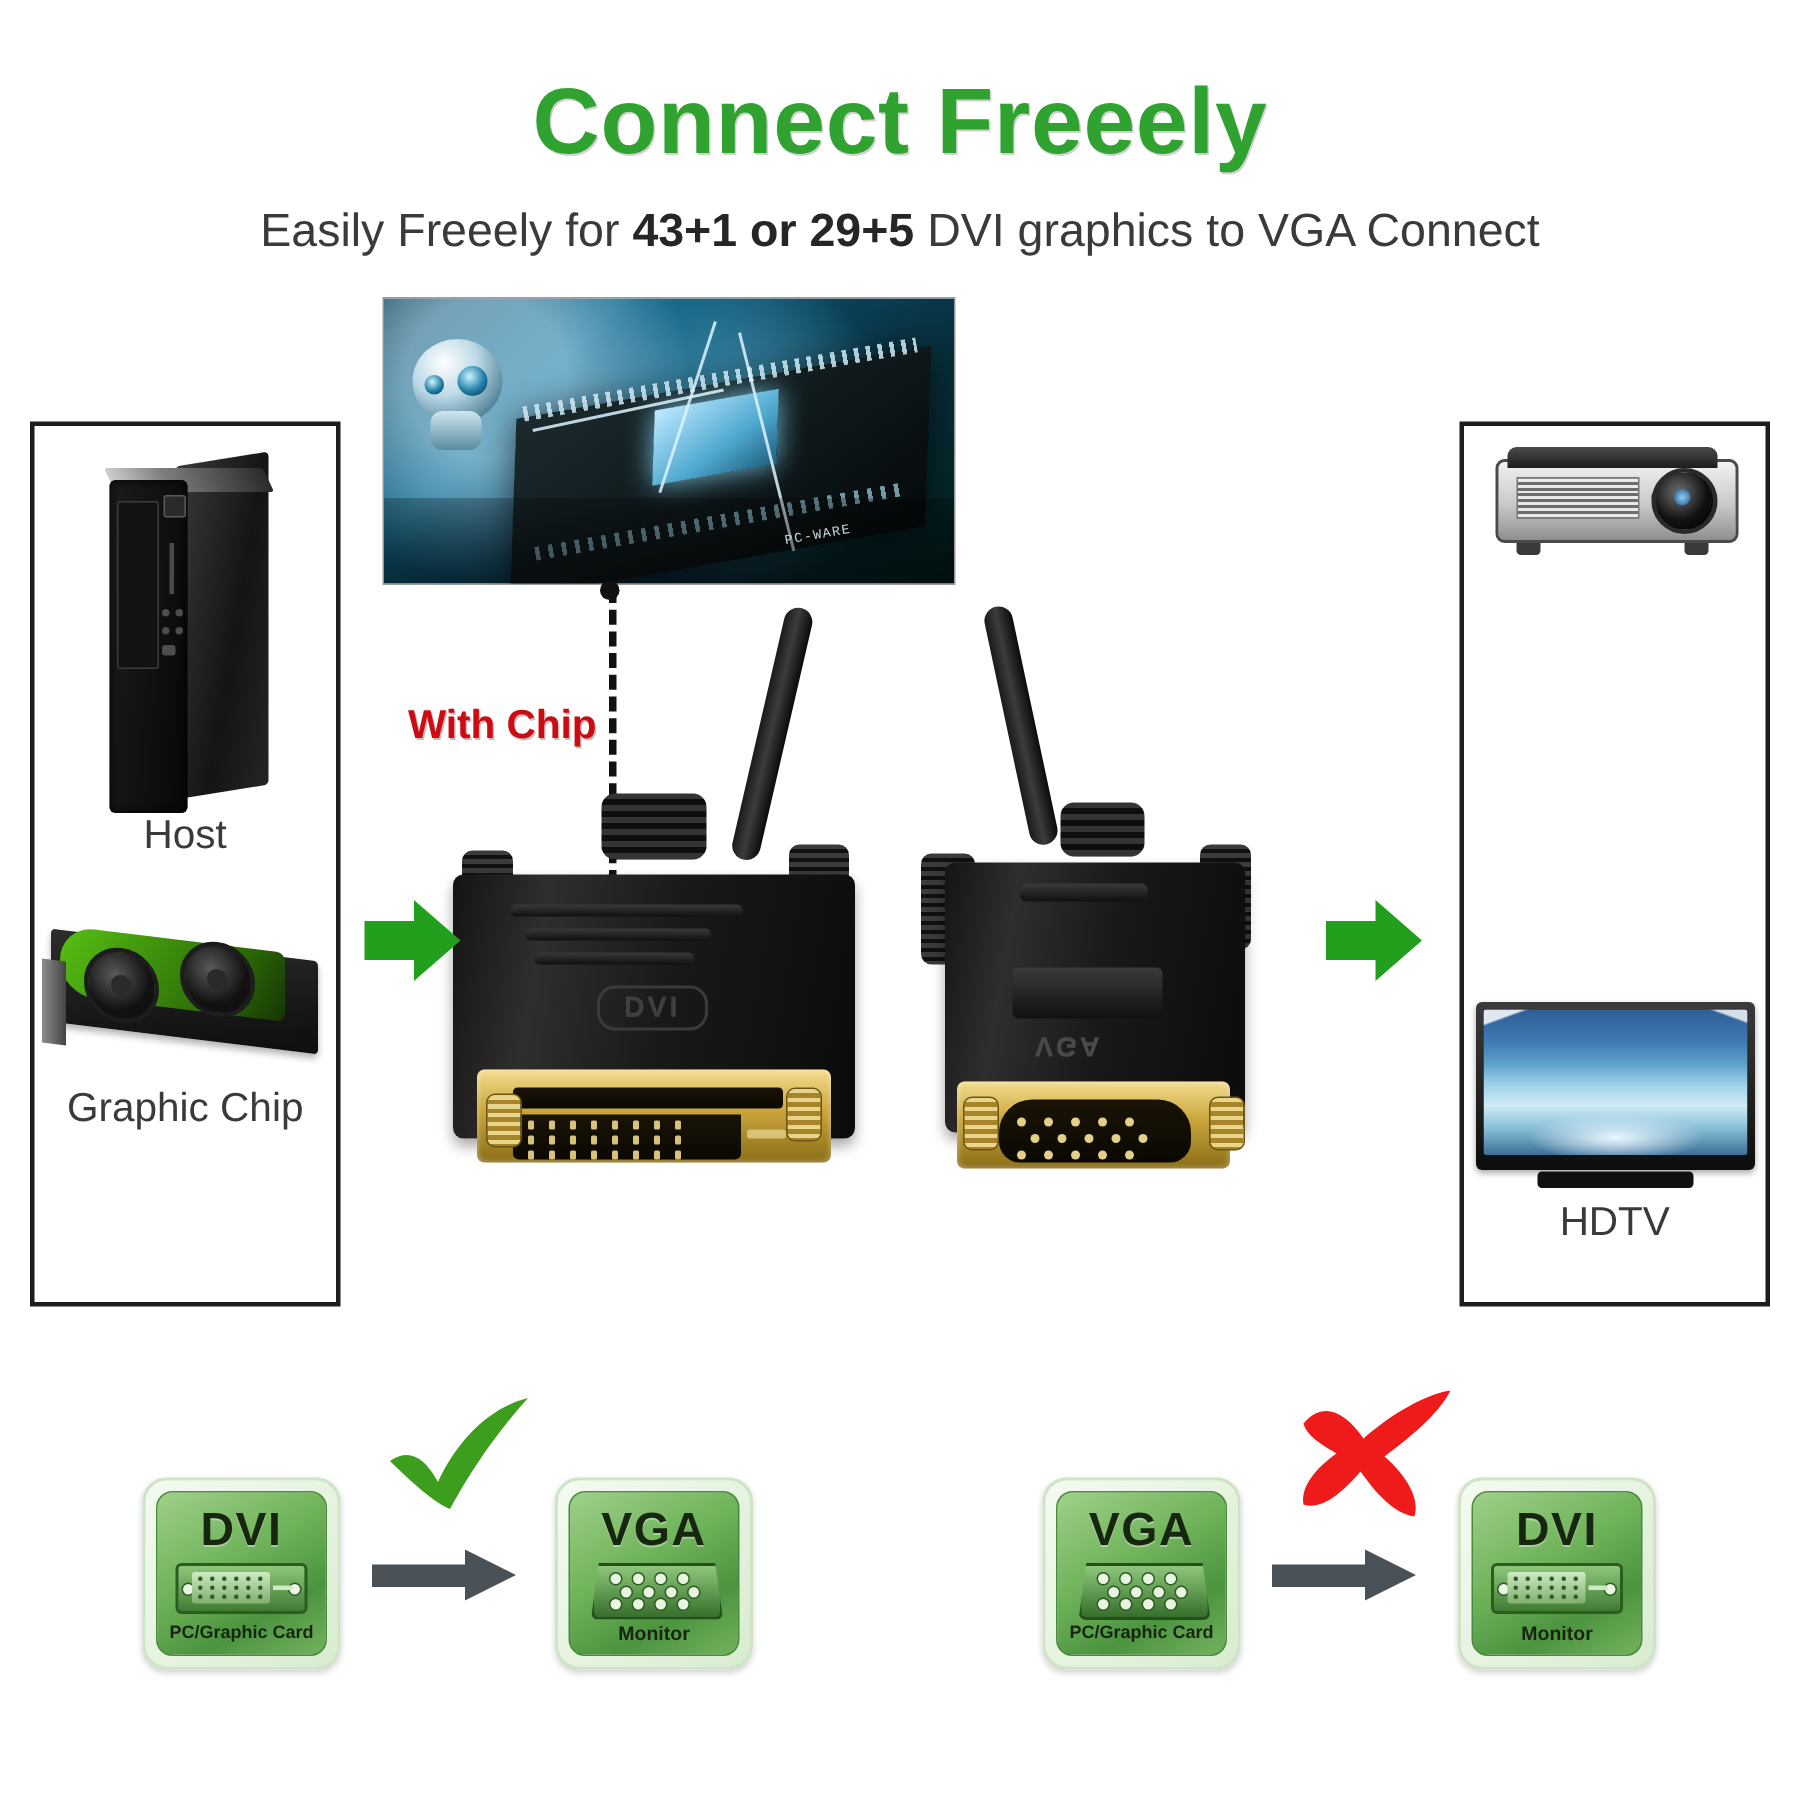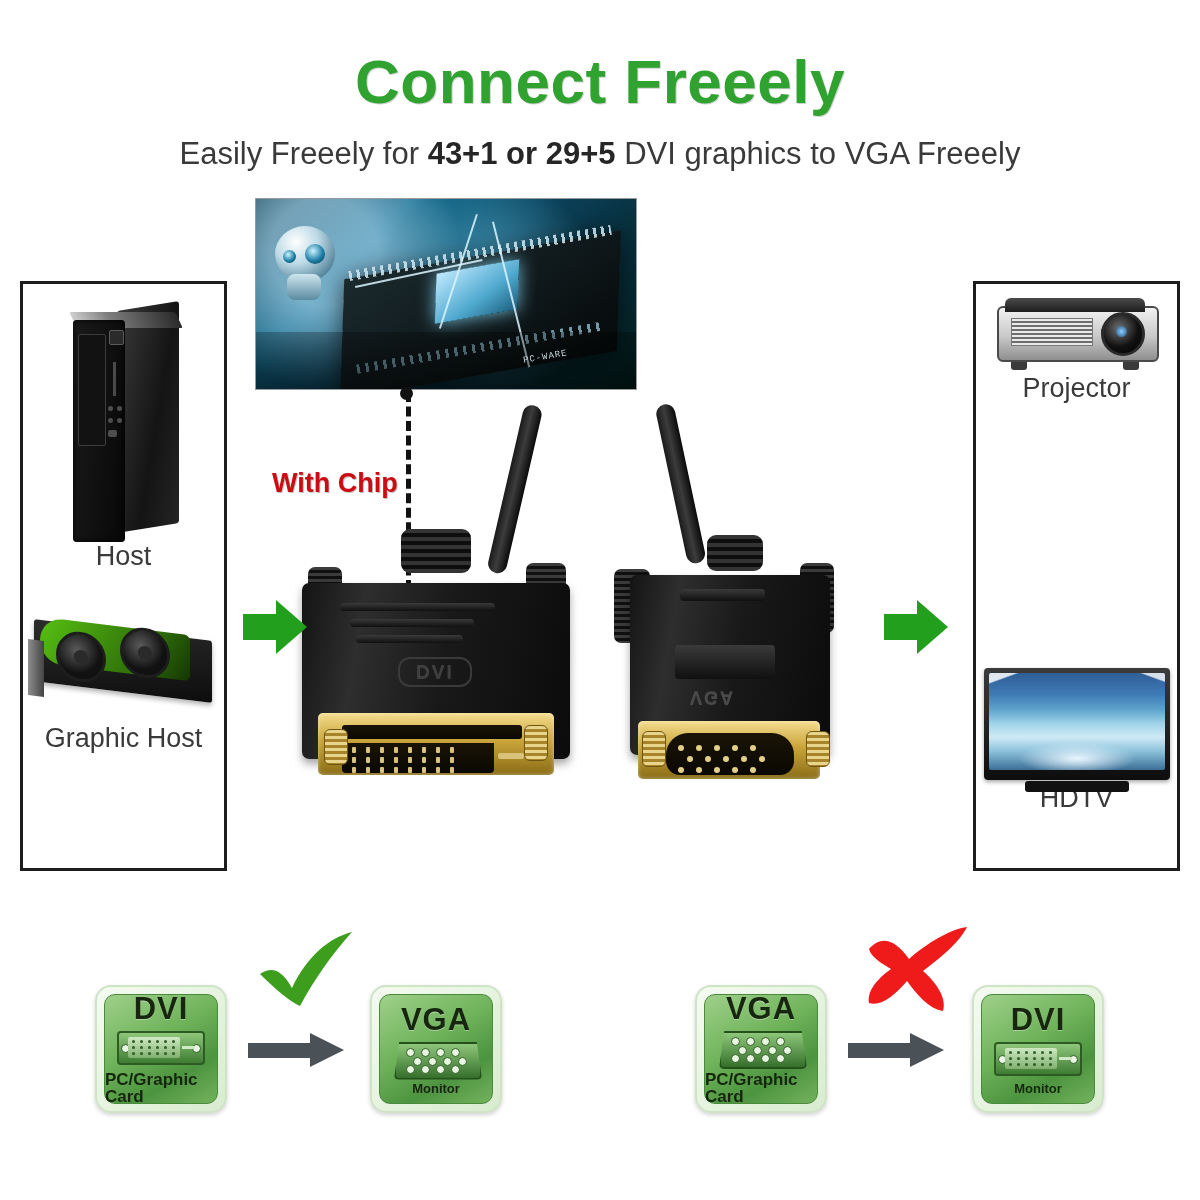--- a/index.html
+++ b/index.html
@@ -171,21 +171,21 @@
   
   .badge{position:absolute;width:128px;height:124px;border-radius:16px;
      background:linear-gradient(135deg,#f4fbf1,#d8eccf);
      border:2px solid #cfe3c6;box-shadow:0 2px 4px rgba(0,0,0,.18);}
   .badge .inner{position:absolute;left:7px;top:7px;right:7px;bottom:7px;border-radius:11px;
      background:linear-gradient(150deg,#9fd08a 0%,#6fb35a 42%,#4d9440 72%,#73b25d 100%);
      border:1px solid #4a8a3d;display:flex;flex-direction:column;align-items:center;justify-content:center;}
   .badge .big{font-size:31px;font-weight:bold;color:#17270f;letter-spacing:1px;line-height:1;
      text-shadow:0 1px 0 rgba(255,255,255,.35);}
   .badge .sub{font-size:13px;font-weight:bold;color:#16260e;line-height:1;}
-  .badge .sub.small{font-size:17px;}
+  .badge .sub.small{font-size:12px;}
   .plugbox{position:relative;margin:7px 0 6px;}
   .dvi-plug{width:84px;height:30px;border:2px solid #2c5c22;border-radius:4px;
      background:linear-gradient(180deg,#8ec77a,#3f7c33);position:relative;}
   .dvi-plug .slot{position:absolute;left:9px;top:4px;width:52px;height:21px;border-radius:2px;
      background:linear-gradient(180deg,#cfe9c4,#7fb06e);}
   .dvi-plug .slot i{position:absolute;width:3px;height:3px;border-radius:50%;background:#2f5c26;}
   .dvi-plug .flat{position:absolute;right:8px;top:13px;width:13px;height:3px;background:#cfe9c4;}
   .dvi-plug .eye{position:absolute;top:11px;width:7px;height:7px;border-radius:50%;
      background:#eaf6e4;border:1px solid #2c5c22;}
   .vga-plug{width:84px;height:34px;position:relative;}
@@ -198,21 +198,21 @@
   .dark-arrow .stem{position:absolute;left:0;top:6px;width:66px;height:15px;background:#4a5257;}
   .dark-arrow .head{position:absolute;left:62px;top:-4px;width:0;height:0;
      border-top:17px solid transparent;border-bottom:17px solid transparent;border-left:34px solid #4a5257;}
   .mark{position:absolute;}
 </style>
 </head>
 <body>
 
 <div id="title">Connect Freeely</div>
 <div id="subtitle">
-  <span>Easily Freeely for </span><b>43+1</b><b> or </b><b>29+5</b><span> DVI graphics to VGA Freeely</span>
+  <span>Easily Freeely for </span><b>43+1</b><b> or </b><b>29+5</b><span> DVI graphics to VGA Connect</span>
 </div>
 
 <div class="panel" id="panel-left">
 
   <div class="panel-cell" style="top:14px;">
     <div class="art tower">
       <div class="side"></div>
         <div class="top"></div>
         <div class="face"></div>
       <div class="bay"></div>
@@ -228,49 +228,48 @@
   </div>
 
   <div class="panel-cell" style="top:330px;">
     <div class="art gpu">
       <div class="body"></div>
       <div class="shroud"></div>
       <div class="bracket"></div>
       <div class="fan" style="left:22px;top:18px;"></div>
       <div class="fan" style="left:86px;top:14px;"></div>
     </div>
-    <div class="cell-label" style="margin-top:14px;">Graphic Host</div>
+    <div class="cell-label" style="margin-top:14px;">Graphic Chip</div>
   </div>
 </div>
 
 <div class="panel" id="panel-right">
 
   <div class="panel-cell" style="top:14px;">
     <div class="art proj">
       <div class="shell"></div>
         <div class="cap"></div>
         <div class="vent"></div>
       <div class="dot"></div>
         <div class="lens"></div>
       <div class="foot" style="left:14px;"></div>
         <div class="foot" style="right:18px;"></div>
     </div>
-    <div class="cell-label">Projector</div>
   </div>
 
 
   <div class="panel-cell" style="top:384px;">
     <div class="screen" style="width:186px;height:112px;">
       <div class="bez"></div>
       <div class="pic">
           <div class="pic-mountain"></div>
         </div>
       <div class="stand" style="bottom:-12px;width:104px;height:11px;border-radius:3px;background:#111;"></div>
     </div>
-    <div class="cell-label" style="margin-top:4px;">HDTV</div>
+    <div class="cell-label" style="margin-top:20px;">HDTV</div>
   </div>
 </div>
 
 <div id="chip-photo">
   <div class="board"></div>
   <div class="pins"></div>
   <div class="pins2"></div>
   <div class="die"></div>
   <div class="wire" style="left:58%;top:8%;width:2px;height:120px;transform:rotate(18deg);"></div>
   <div class="wire" style="left:62%;top:12%;width:2px;height:150px;transform:rotate(-14deg);"></div>

